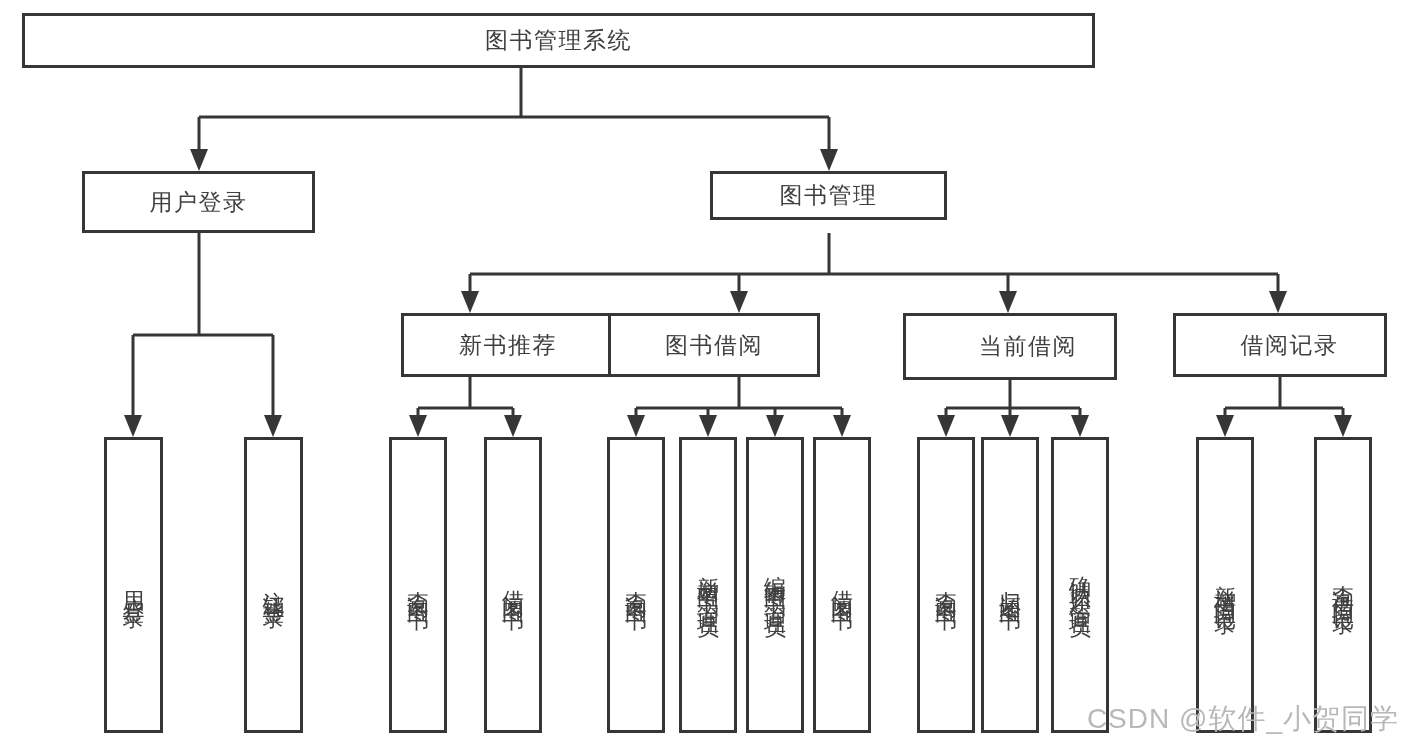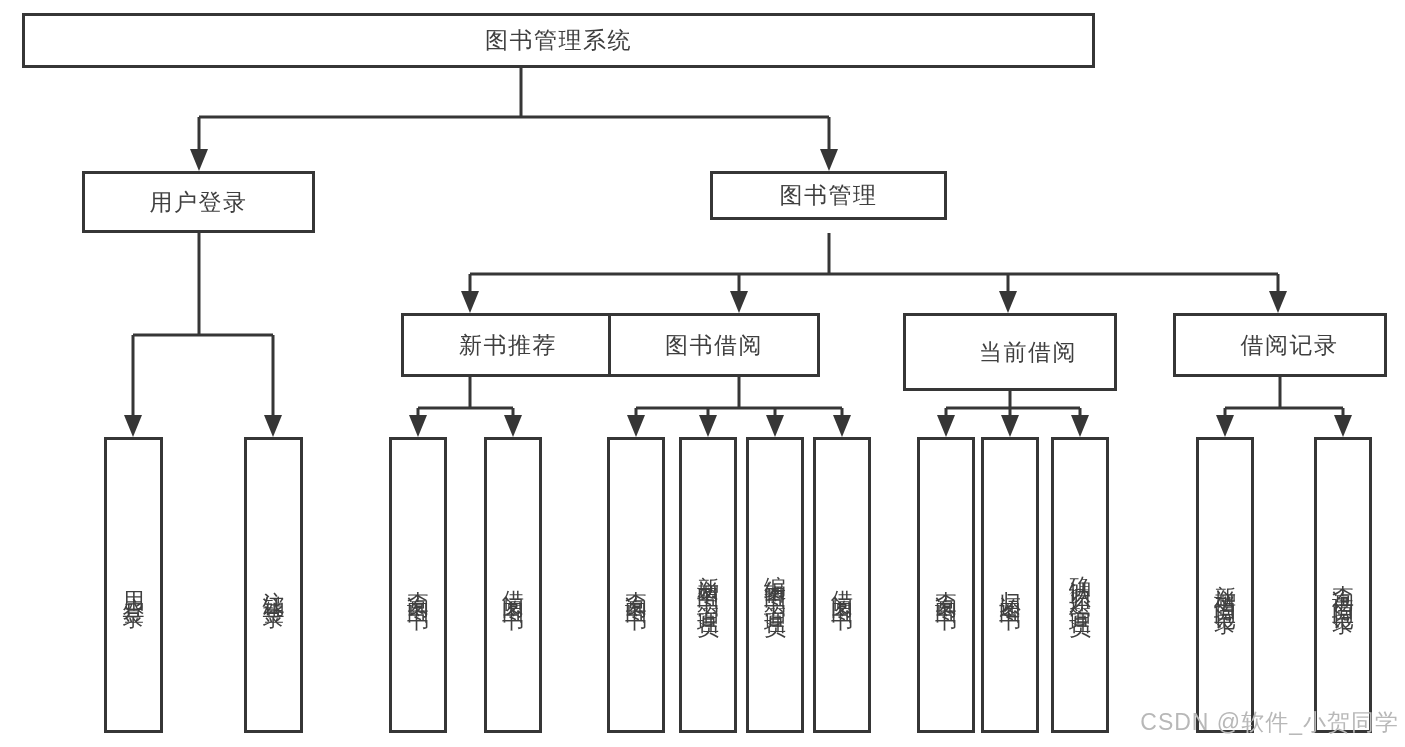--- a/index.html
+++ b/index.html
@@ -44,21 +44,21 @@
     text-orientation: mixed;
     font-size: 22px;
     line-height: 1;
     letter-spacing: 6px;
     white-space: nowrap;
   }
   .watermark {
     position: absolute;
     right: 6px;
     bottom: 9px;
-    font-size: 23px;
+    font-size: 28px;
     color: #b8b8b8;
     letter-spacing: 1px;
     pointer-events: none;
   }
 </style>
 </head>
 <body>
 
 <div class="canvas">
 
@@ -104,21 +104,21 @@
   <div class="node" style="left:710px; top:171px; width:237px; height:49px;">
     <span>图书管理</span>
   </div>
 
   <div class="node" style="left:363px; top:313px; width:214px; height:64px;margin-left:38px;">
     <span>新书推荐</span>
   </div>
   <div class="node" style="left:608px; top:313px; width:212px; height:64px;">
     <span>图书借阅</span>
   </div>
-  <div class="node" style="left:903px; top:313px; width:214px; height:78px;padding-left:36px;">
+  <div class="node" style="left:903px; top:313px; width:214px; height:67px;padding-left:36px;">
     <span>当前借阅</span>
   </div>
   <div class="node" style="left:1173px; top:313px; width:214px; height:64px;padding-left:19px;">
     <span>借阅记录</span>
   </div>
 
   <div class="vnode" style="left:104px; top:437px; width:59px; height:296px;">
     <span class="vtext">用户登录</span>
   </div>
   <div class="vnode" style="left:244px; top:437px; width:59px; height:296px;">

